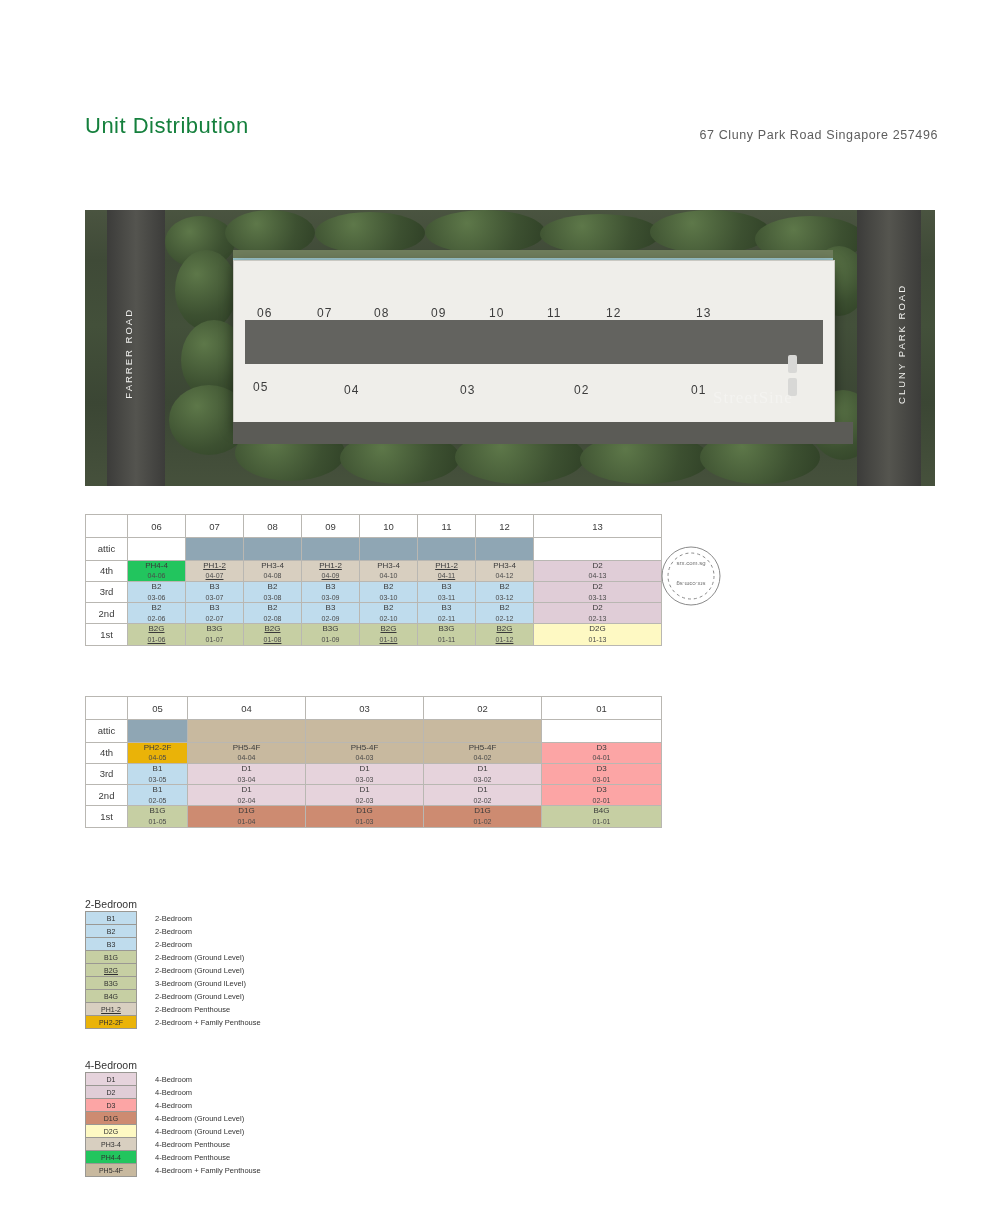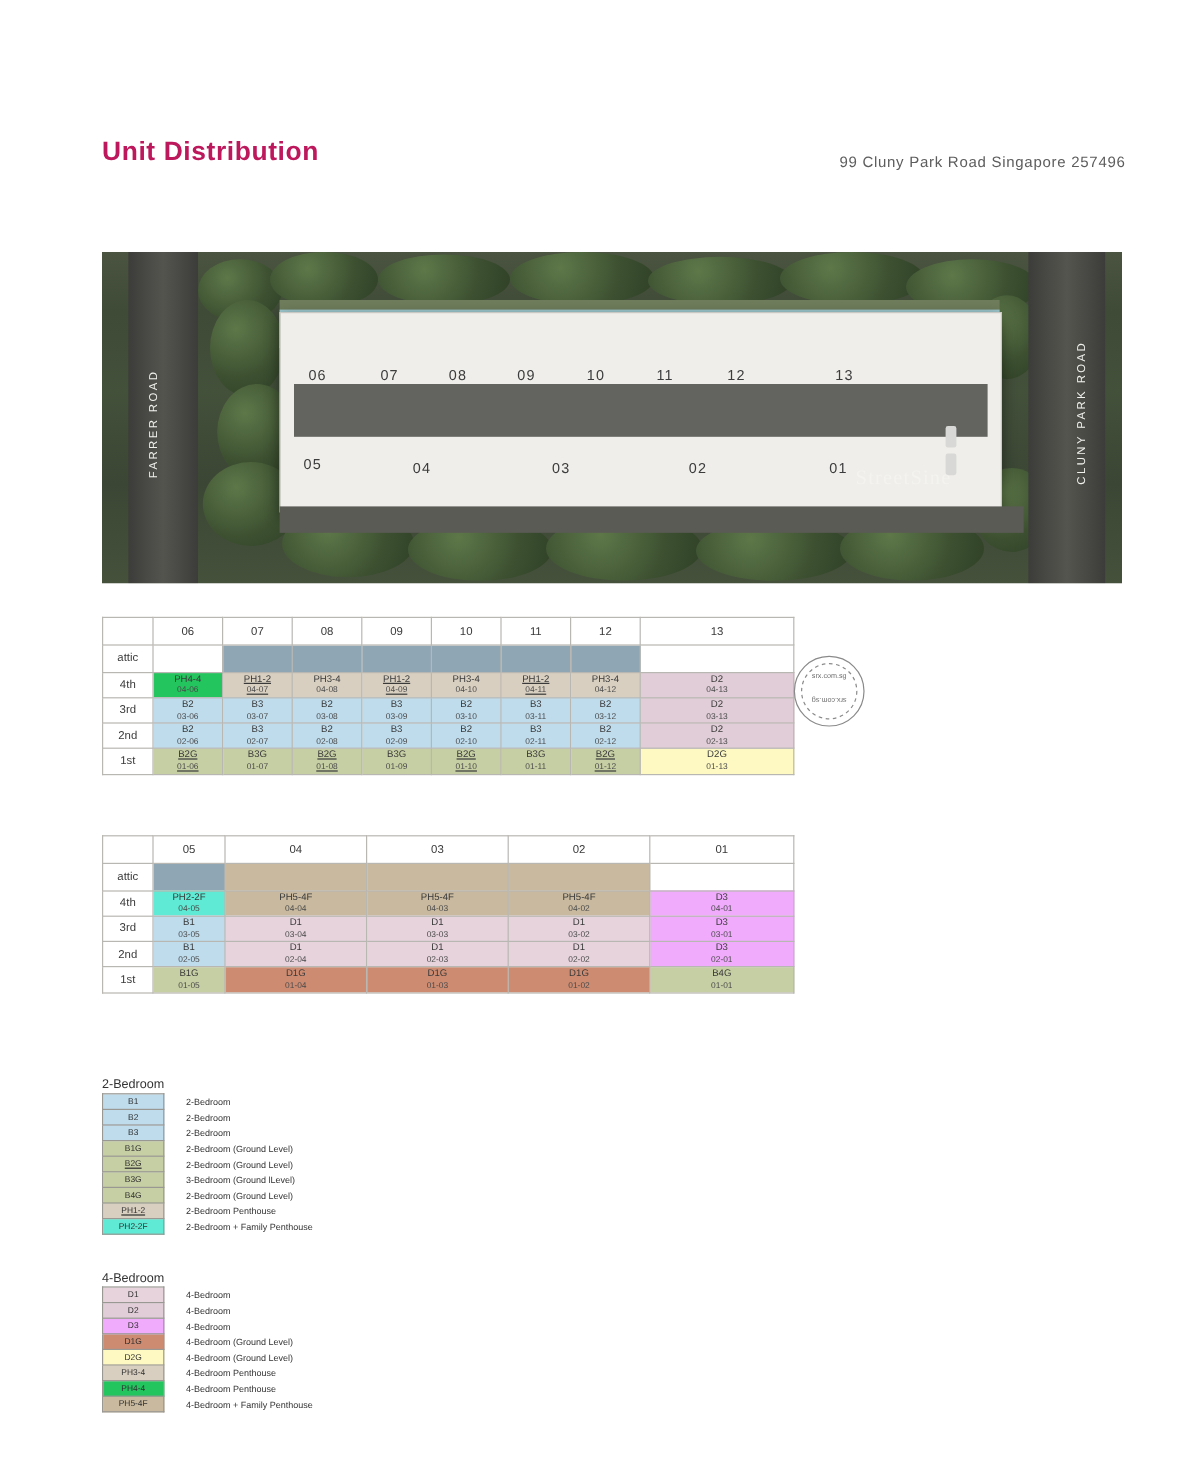--- a/index.html
+++ b/index.html
@@ -6,21 +6,21 @@
   body{
     width:1000px;height:1230px;background:#ffffff;
     font-family:"Liberation Sans", sans-serif;
     color:#2b2b2b;position:relative;overflow:hidden;
   }
   .page{position:relative;width:1000px;height:1230px;}
 
   
   .hdr-title{
     position:absolute;left:85px;top:113px;
-    font-size:22px;letter-spacing:.5px;color:#be185d;font-weight:700;
+    font-size:22px;letter-spacing:.5px;color:#15803d;font-weight:400;
   }
   .hdr-addr{
     position:absolute;right:62px;top:128px;
     font-size:12.5px;letter-spacing:.6px;color:#5d5d5d;
   }
 
   
   .siteplan{
     position:absolute;left:85px;top:210px;width:850px;height:276px;
     background:#2f3a2c;overflow:hidden;
@@ -97,27 +97,27 @@
 
   
   .c-b1{background:#bfdced;}
   .c-b2{background:#bfdced;}
   .c-b3{background:#bfdced;}
   .c-b1g{background:#c6cfa3;}
   .c-b2g{background:#c6cfa3;text-decoration:underline;}
   .c-b3g{background:#c6cfa3;}
   .c-b4g{background:#c6cfa3;}
   .c-ph1{background:#d8cfc0;text-decoration:underline;}
-  .c-ph2{background:#5eead4;}
+  .c-ph2{background:#eab308;}
   .c-ph3{background:#d8cfc0;}
   .c-ph4{background:#22c55e;}
   .c-ph5{background:#c8b99f;}
   .c-d1{background:#e6d3dc;}
   .c-d2{background:#e0cdd7;}
-  .c-d3{background:#f0abfc;}
+  .c-d3{background:#fca5a5;}
   .c-d1g{background:#cd8b71;}
   .c-d2g{background:#fef9c3;}
   .c-attic-blue{background:#8fa6b4;}
   .c-attic-tan{background:#c8b99f;}
   .c-empty{background:#ffffff;}
 
   
   .legend-title{
     position:absolute;font-size:10.5px;color:#333;
   }
@@ -138,21 +138,21 @@
     position:absolute;left:660px;top:545px;width:62px;height:62px;
   }
   .stamp svg{display:block;}
 </style>
 </head>
 <body>
 
 <div class="page">
 
   <div class="hdr-title">Unit Distribution</div>
-  <div class="hdr-addr">99 Cluny Park Road Singapore 257496</div>
+  <div class="hdr-addr">67 Cluny Park Road Singapore 257496</div>
 
   <div class="siteplan">
     <div class="sp-ground"></div>
 
     <div class="sp-veg" style="left:80px;top:6px;width:70px;height:52px;"></div>
     <div class="sp-veg" style="left:140px;top:0px;width:90px;height:46px;"></div>
     <div class="sp-veg" style="left:230px;top:2px;width:110px;height:42px;"></div>
     <div class="sp-veg" style="left:340px;top:0px;width:120px;height:44px;"></div>
     <div class="sp-veg" style="left:455px;top:4px;width:120px;height:40px;"></div>
     <div class="sp-veg" style="left:565px;top:0px;width:120px;height:44px;"></div>

